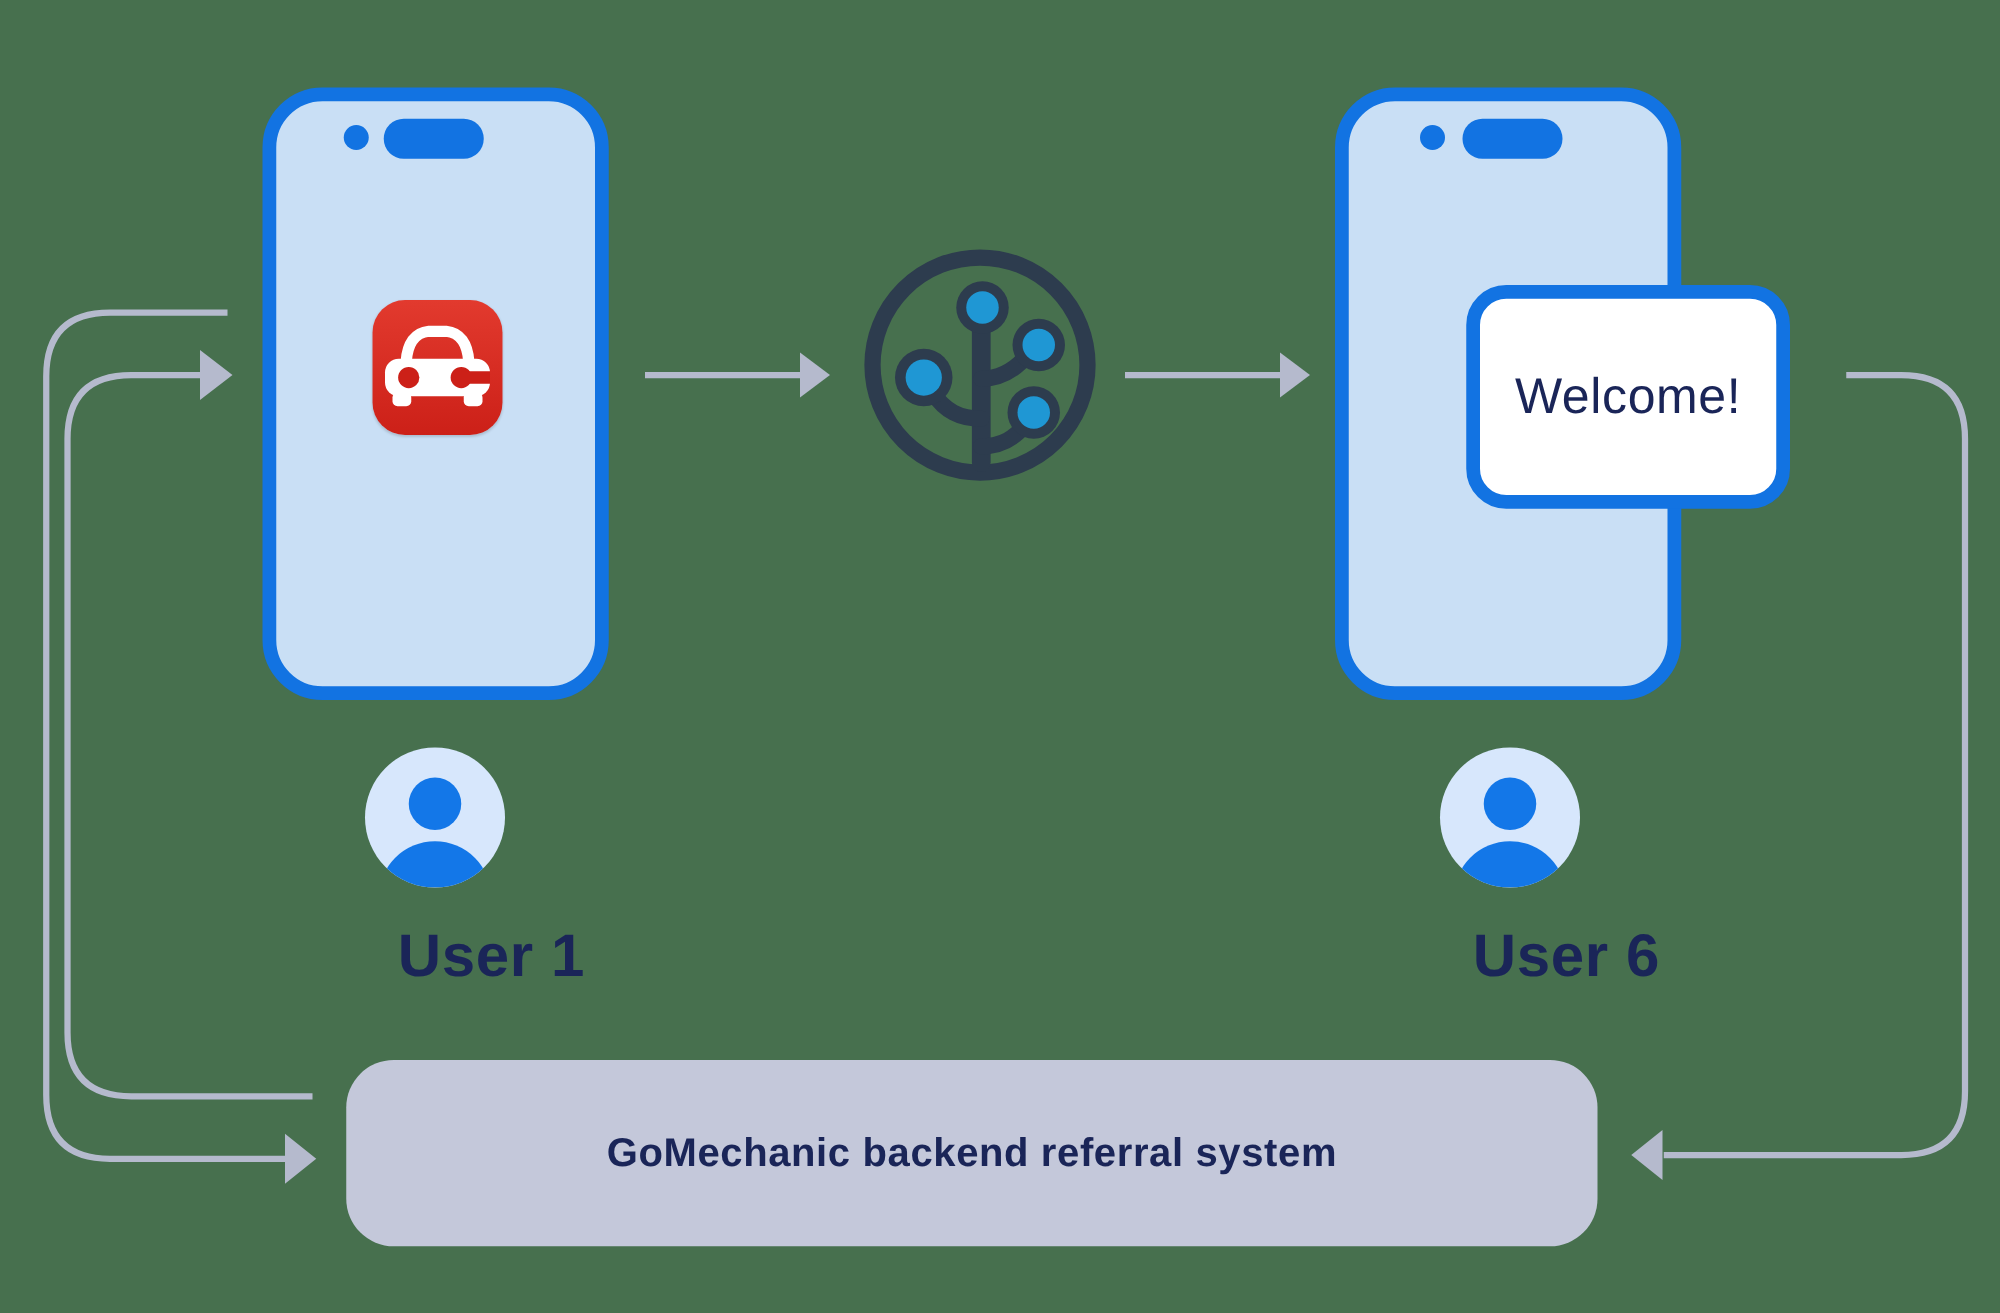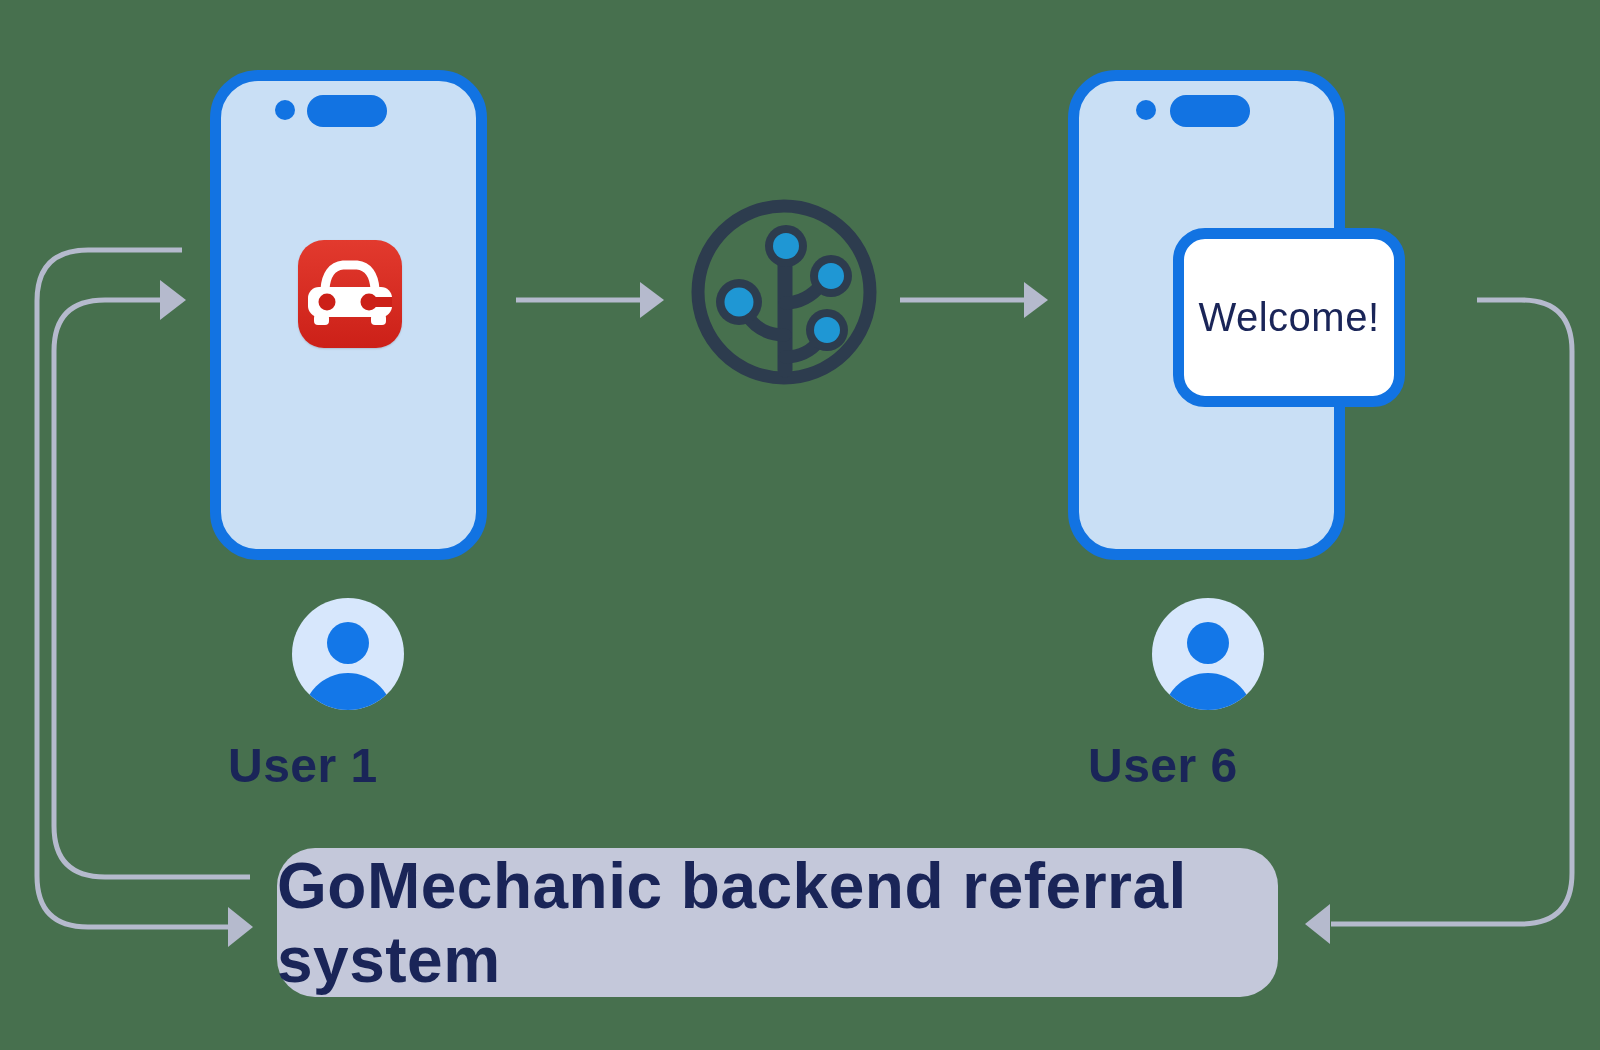--- a/index.html
+++ b/index.html
@@ -44,21 +44,21 @@
   .app-icon{
     position:absolute;left:77px;top:159px;
     width:104px;height:108px;border-radius:26px;
     background:linear-gradient(180deg,var(--app-red-light,#e23a2e) 0%,var(--app-red,#cc2018) 100%);
     box-shadow:0 1px 2px rgba(0,0,0,.15);
   }
   .app-icon svg{position:absolute;left:0;top:0;}
   
   .welcome-card{
     position:absolute;left:1173px;top:228px;
-    width:232px;height:179px;box-sizing:border-box;
+    width:259px;height:179px;box-sizing:border-box;
     border:11px solid var(--phone-blue,#1273e2);
     border-radius:32px;
     background:var(--card-bg,#ffffff);
     display:flex;align-items:center;justify-content:center;
     z-index:5;
   }
   .welcome-card span{
     font-size:40px;color:var(--navy,#1a2558);
     letter-spacing:.5px;
   }
@@ -66,35 +66,35 @@
   .branch-wrap{position:absolute;left:684px;top:192px;width:200px;height:200px;}
   
   .avatar{
     position:absolute;width:112px;height:112px;border-radius:50%;
     background:var(--avatar-bg,#d7e7fc);
     overflow:hidden;
   }
   .avatar-left{left:292px;top:598px;}
   .avatar-right{left:1152px;top:598px;}
   .user-label{
-    position:absolute;width:240px;text-align:left;
+    position:absolute;width:240px;text-align:right;
     font-size:48px;font-weight:700;color:var(--navy,#1a2558);
     top:738px;letter-spacing:.5px;
   }
   .user-label-left{left:228px;}
   .user-label-right{left:1088px;}
   
   .backend-bar{
     position:absolute;left:277px;top:848px;
     width:1001px;height:149px;border-radius:38px;
     background:var(--backend-bg,#c4c8da);
     display:flex;align-items:center;justify-content:center;
   }
   .backend-bar span{
-    font-size:64px;font-weight:700;color:var(--navy,#1a2558);
+    font-size:32px;font-weight:700;color:var(--navy,#1a2558);
     letter-spacing:.5px;
   }
 </style>
 </head>
 <body>
 
 <div class="canvas">
 
   <svg class="overlay" viewBox="0 0 1600 1050" xmlns="http://www.w3.org/2000/svg">
     <g stroke="var(--arrow-gray,#b5bacd)" stroke-width="5" fill="none">

